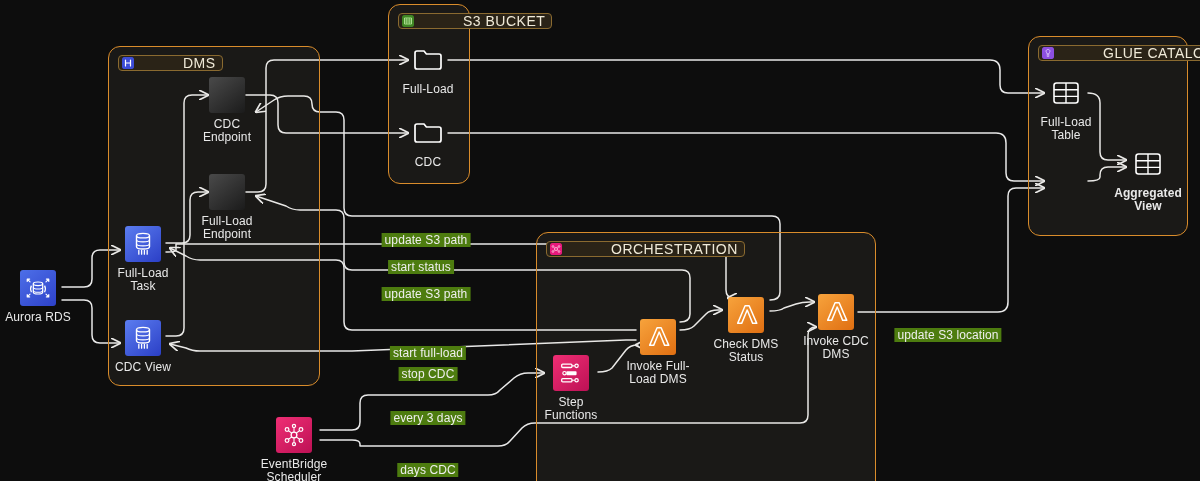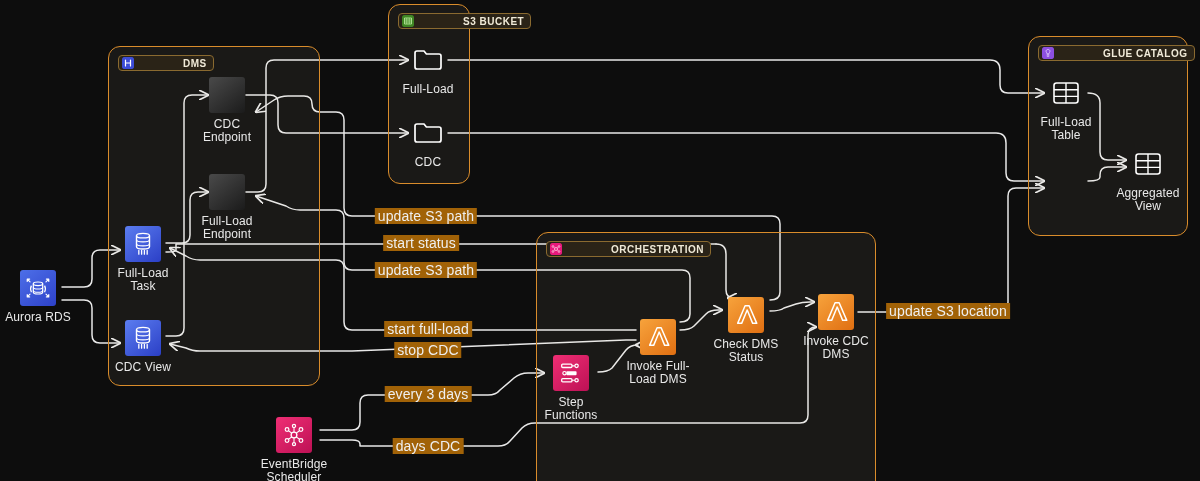--- a/index.html
+++ b/index.html
@@ -38,24 +38,24 @@
     align-items: center;
     gap: 5px;
     background: #2a2317;
     border: 1px solid #8a6a30;
     border-radius: 4px;
     padding: 2px 6px 2px 3px;
     height: 16px;
     box-sizing: border-box;
   }
   .group-header .glabel {
-    font-size: 10px;
+    font-size: 14px;
     letter-spacing: 0.5px;
     color: #f0ead8;
-    font-weight: bold;
+    font-weight: normal;
     white-space: nowrap;
     padding-left: 44px;
   }
   .ghicon {
     width: 12px;
     height: 12px;
     border-radius: 2px;
     display: block;
     flex: 0 0 auto;
   }
@@ -90,27 +90,28 @@
   .ic-aurora   { background: linear-gradient(140deg, #4d6fe8 0%, #2d41c9 100%); }
   .ic-dmsTask  { background: linear-gradient(140deg, #5b7df0 0%, #2b3fc6 100%); }
   .ic-endpoint { background: linear-gradient(140deg, #4a4a4a 0%, #1b1b1b 100%); }
   .ic-lambda   { background: linear-gradient(140deg, #f7a33c 0%, #e06f12 100%); }
   .ic-sfn      { background: linear-gradient(140deg, #ef2e74 0%, #bd1155 100%); }
   .ic-eb       { background: linear-gradient(140deg, #ef2e74 0%, #bd1155 100%); }
   .ic-plain    { background: transparent; }
   
   .elabel {
     position: absolute;
-    font-size: 14px;
+    font-size: 12px;
     color: #efefef;
-    background: #a16207;
+    background: #4d7c0f;
     padding: 0 3px;
     white-space: nowrap;
     transform: translate(-50%, -50%);
     letter-spacing: 0.1px;
+    margin-top: 24px;
   }
 </style>
 </head>
 <body>
 
 <div id="canvas">
 
   <svg class="edges" viewBox="0 0 1200 481">
     <defs>
       <marker id="arrow" viewBox="0 0 10 10" refX="9" refY="5" markerWidth="7" markerHeight="7" orient="auto-start-reverse">
@@ -296,21 +297,21 @@
       <svg width="30" height="30" viewBox="0 0 30 30">
         <rect x="3" y="5" width="24" height="20" rx="2.5" fill="none" stroke="#fff" stroke-width="1.6"></rect>
         <path d="M3 11.7h24M3 18.4h24M15 5v20" stroke="#fff" stroke-width="1.4"></path>
       </svg>
     </div>
     <div class="caption">Full-Load
 Table</div>
   </div>
 
 
-  <div class="node" style="left:1148px; top:146px;">
+  <div class="node" style="left:1148px; top:146px;font-weight:bold;">
     <div class="icon ic-plain">
       <svg width="30" height="30" viewBox="0 0 30 30">
         <rect x="3" y="5" width="24" height="20" rx="2.5" fill="none" stroke="#fff" stroke-width="1.6"></rect>
         <path d="M3 11.7h24M3 18.4h24M15 5v20" stroke="#fff" stroke-width="1.4"></path>
       </svg>
     </div>
     <div class="caption">Aggregated
 View</div>
   </div>
 

